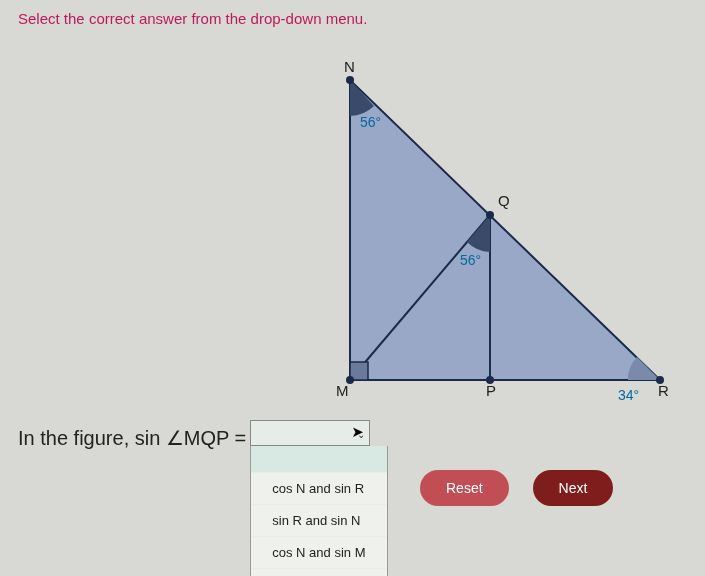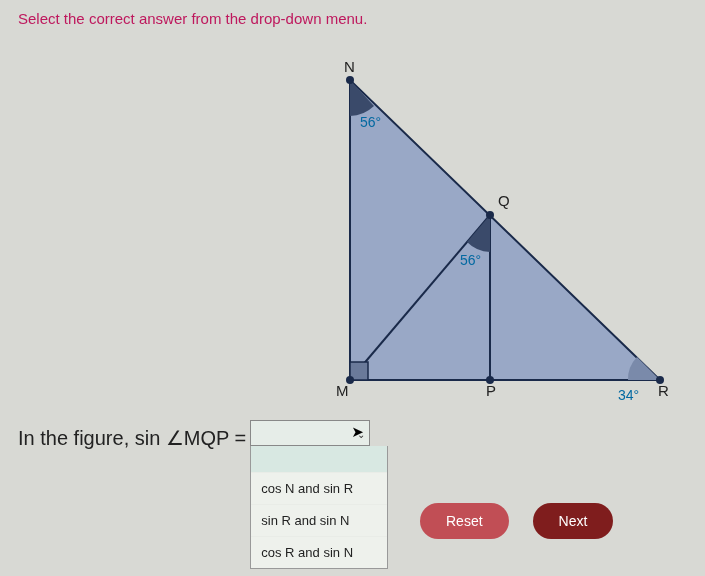--- a/index.html
+++ b/index.html
@@ -76,42 +76,41 @@
       width: 138px;
       background: #eef1ec;
       border: 1px solid #999;
       border-top: none;
     }
     .option-blank {
       height: 26px;
       background: #d8e8e2;
     }
     .option {
-      padding: 8px 10px;
+      padding: 8px 21px;
       font-size: 13px;
       color: #222;
       border-top: 1px solid rgba(0,0,0,0.02);
       cursor: pointer;
     }
     .btns {
       position: absolute;
       top: 470px;
       left: 420px;
       display: flex;
       gap: 24px;
     }
     .btn {
       border: none;
       color: #fff;
       font-size: 14px;
       padding: 10px 26px;
       border-radius: 20px;
       cursor: pointer;
       font-weight: 500;
-      margin-top: 33px;
     }
     .btn-reset { background: #c14e55; }
     .btn-next { background: #7f1d1d; }
     .vertex-label {
       font-size: 15px;
       color: #222;
       font-weight: 500;
     }
     .angle-label {
       font-size: 14px;
@@ -163,20 +162,21 @@
   </div>
   <div class="dropdown-wrap">
     <div class="dropdown-select">
       <span class="cursor">➤</span>
       <span class="chev">⌄</span>
     </div>
     <div class="options">
       <div class="option-blank"></div>
       <div class="option">cos N and sin R</div>
       <div class="option">sin R and sin N</div>
+      <div class="option">cos N and sin M</div>
       <div class="option">cos R and sin N</div>
     </div>
   </div>
 </div>
 
 <div class="btns">
   <button class="btn btn-reset">Reset</button>
   <button class="btn btn-next">Next</button>
 </div>
 

